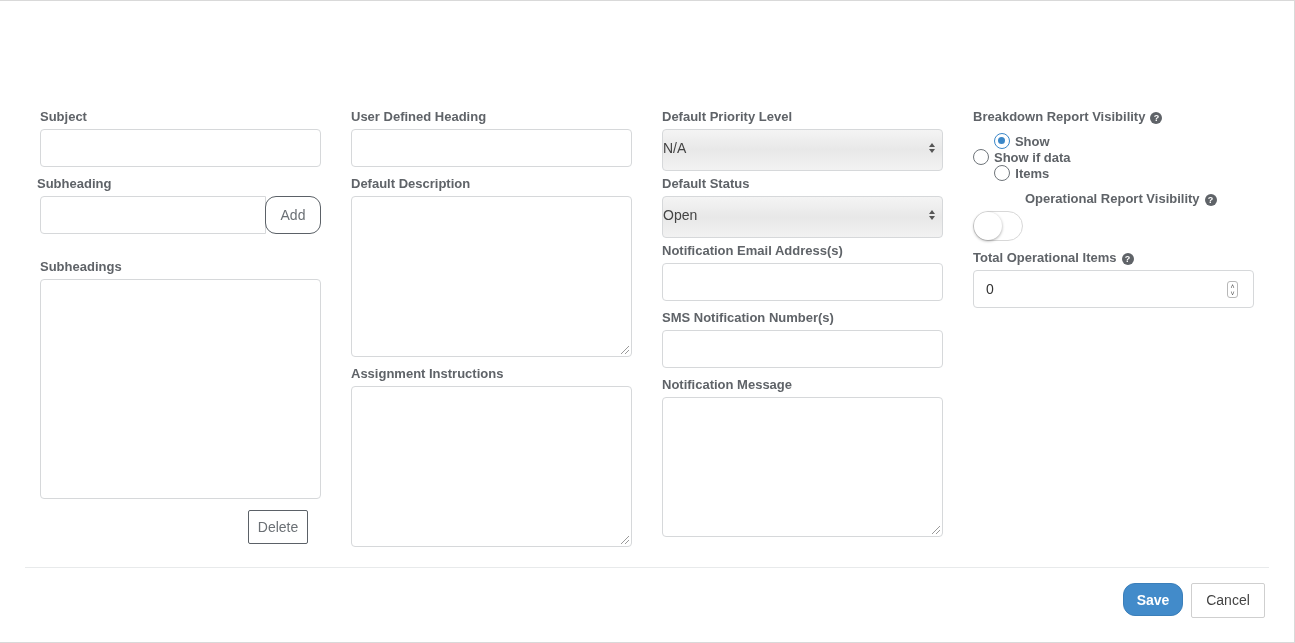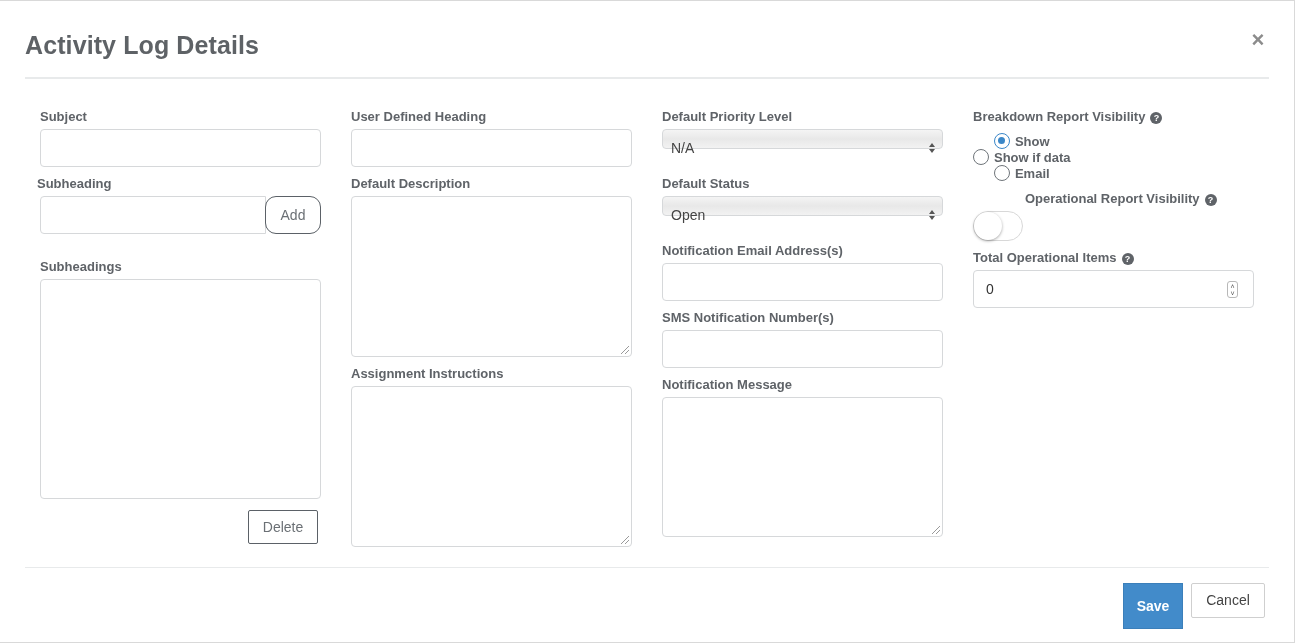--- a/index.html
+++ b/index.html
@@ -53,24 +53,24 @@
         linear-gradient(135deg, transparent 45%, #9a9a9a 45%, #9a9a9a 55%, transparent 55%),
         linear-gradient(135deg, transparent 70%, #9a9a9a 70%, #9a9a9a 80%, transparent 80%);
     }
     .outline-btn {
       position: absolute; background: #fff;
       border: 1px solid #5b6167; border-radius: 2px;
       font-size: 14px; color: #6b7075; text-align: center;
       font-family: "Liberation Sans", sans-serif; cursor: pointer;
     }
     .select-box {
-      position: absolute; height: 20px;
+      position: absolute; height: 42px;
       border: 1px solid #d6d8da; border-radius: 4px;
       background: linear-gradient(#f4f4f4, #e8e8e8 50%, #f2f2f2);
-      font-size: 14px; color: #444; padding: 0 8px; line-height: 36px;
+      font-size: 14px; color: #444; padding: 0 0; line-height: 36px;
       cursor: pointer;
     }
     .select-arrows {
       position: absolute; right: 6px; top: 11px; width: 8px; height: 14px;
     }
     .radio-group { position: absolute; display: flex; align-items: center; flex-direction: column; }
     .radio-item { display: flex; align-items: center; margin-right: 12px; cursor: pointer; }
     .radio-circle {
       width: 16px; height: 16px; border-radius: 50%;
       border: 1.5px solid #6f757a; background: #fff; margin-right: 5px;
@@ -104,52 +104,48 @@
       position: absolute; right: 15px; top: 10px; width: 11px; height: 17px;
       border: 1px solid #b8b8b8; border-radius: 3px;
       font-size: 7px; line-height: 7px; text-align: center; color: #555;
       padding-top: 1px;
     }
     .footer-divider {
       position: absolute; left: 25px; top: 566px; width: 1244px; height: 1px;
       background: #e8eaeb;
     }
     .save-btn {
-      position: absolute; left: 1123px; top: 582px; width: 60px; height: 46px;
-      background: #428bca; border: 1px solid #3b7fba; border-radius: 0;
+      position: absolute; left: 1123px; top: 582px; width: 60px; height: 33px;
+      background: #428bca; border: 1px solid #3b7fba; border-radius: 12px;
       color: #fff; font-size: 14px; font-weight: bold; text-align: center; line-height: 33px;
       cursor: pointer;
     }
     .cancel-btn {
       position: absolute; left: 1191px; top: 582px; width: 74px; height: 35px;
       background: #fff; border: 1px solid #cfcfcf; border-radius: 2px;
       color: #444; font-size: 14px; text-align: center; line-height: 33px; cursor: pointer;
     }
   </style>
 </head>
 <body>
 
 <div class="modal">
 
-  <div class="modal-header">
-    <div class="modal-title">Activity Log Details</div>
-    <div class="close-btn">×</div>
-  </div>
 
   <div class="field-label" style="left:40px; top:108px;">Subject</div>
   <input class="text-input" style="left: 40px; top: 128px; width: 281px;" value="">
 
   <div class="field-label" style="left:37px; top:175px;">Subheading</div>
   <input class="text-input" style="left: 40px; top: 195px; width: 226px; border-top-right-radius: 0px; border-bottom-right-radius: 0px;" value="">
   <button class="outline-btn" style="left:265px; top:195px; width:56px; height:38px; line-height:36px; border-top-left-radius:0; border-bottom-left-radius:0;border-radius:11px;">Add</button>
 
   <div class="field-label" style="left:40px; top:258px;">Subheadings</div>
   <div class="text-area" style="left:40px; top:278px; width:281px; height:220px; resize:none;"></div>
 
-  <button class="outline-btn" style="left:248px; top:509px; width:70px; height:34px; line-height:32px;">Delete</button>
+  <button class="outline-btn" style="left:248px; top:509px; width:60px; height:34px; line-height:32px;">Delete</button>
 
   <div class="field-label" style="left:351px; top:108px;">User Defined Heading</div>
   <input class="text-input" style="left: 351px; top: 128px; width: 281px;" value="">
 
   <div class="field-label" style="left:351px; top:175px;">Default Description</div>
   <div class="text-area" style="left:351px; top:195px; width:281px; height:161px;">
     <div class="resize-grip"></div>
   </div>
 
   <div class="field-label" style="left:351px; top:365px;">Assignment Instructions</div>
@@ -193,21 +189,21 @@
     <div class="radio-item">
       <span class="radio-circle checked"></span>
       <span class="radio-label">Show</span>
     </div>
     <div class="radio-item">
       <span class="radio-circle"></span>
       <span class="radio-label">Show if data</span>
     </div>
     <div class="radio-item">
       <span class="radio-circle"></span>
-      <span class="radio-label">Email</span>
+      <span class="radio-label">Items</span>
     </div>
   </div>
 
   <div class="field-label" style="left:1025px; top:190px;">
     <span>Operational Report Visibility</span><span class="help-icon">?</span>
   </div>
   <div class="toggle" style="left:973px; top:210px;">
     <div class="toggle-knob"></div>
   </div>
 

